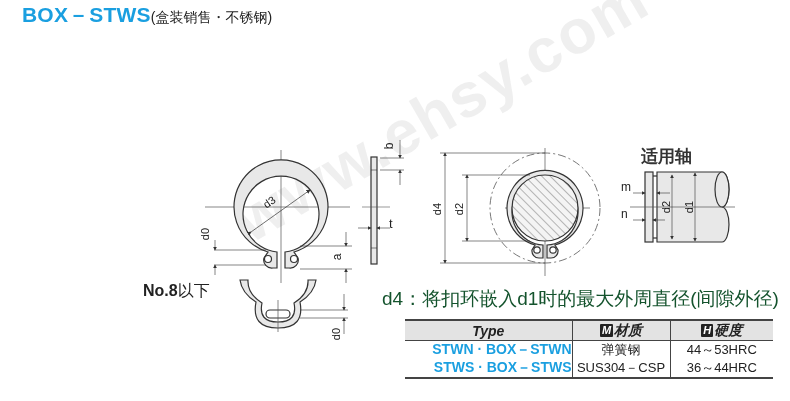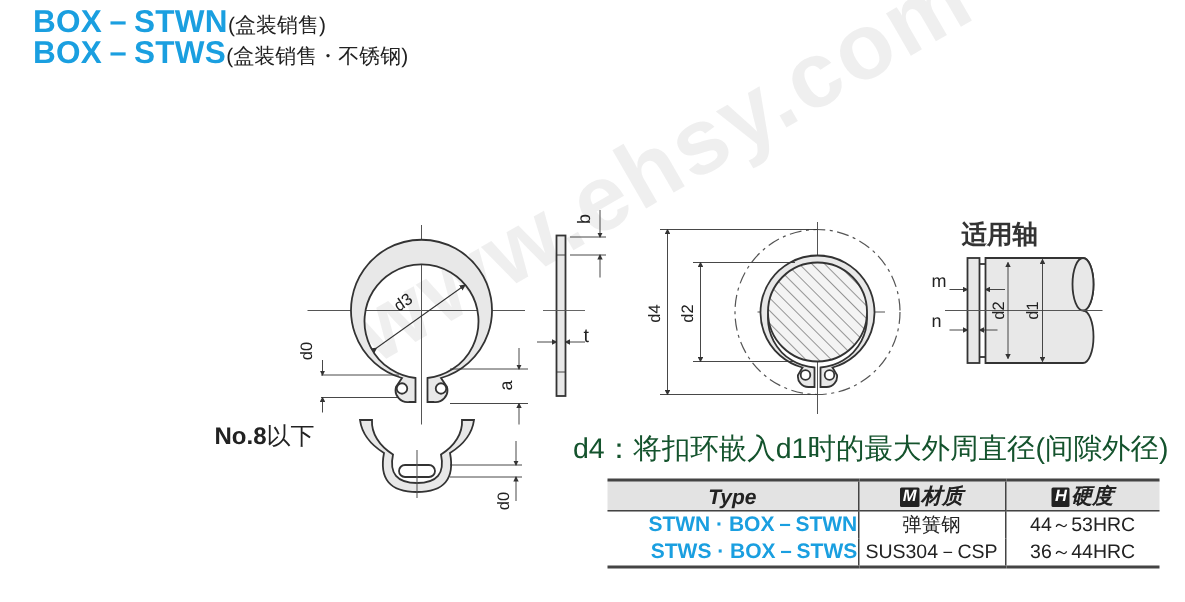--- a/index.html
+++ b/index.html
@@ -22,21 +22,20 @@
   table.spec td.type{color:#1a9fe0;font-weight:bold;font-size:14px;text-align:right;}
   .badge{display:inline-block;background:#222;color:#fff;font-weight:bold;font-size:11px;line-height:13px;padding:0 2px;margin-right:1px;border-radius:1px;vertical-align:1px;}
   .watermark{position:absolute;left:240px;top:190px;transform:rotate(-30deg);transform-origin:left center;font-size:62px;font-weight:bold;color:rgba(180,180,180,0.22);white-space:nowrap;letter-spacing:2px;}
 </style>
 </head>
 <body>
 
 <div class="watermark">www.ehsy.com</div>
 
 <div class="title-block">
-  <div class="title-line"><span>BOX－STWN</span><span class="note">(盒装销售)</span></div>
   <div class="title-line"><span>BOX－STWS</span><span class="note">(盒装销售・不锈钢)</span></div>
 </div>
 
 <svg class="drawing" width="790" height="401" viewBox="0 0 790 401">
   <defs>
     <pattern id="hatch" width="6" height="6" patternUnits="userSpaceOnUse" patternTransform="rotate(-45)">
       <rect width="6" height="6" fill="#f4f4f4"></rect>
       <line x1="0" y1="0" x2="0" y2="6" stroke="#555" stroke-width="0.8"></line>
     </pattern>
     <marker id="arr" markerWidth="6" markerHeight="6" refX="5" refY="3" orient="auto">

